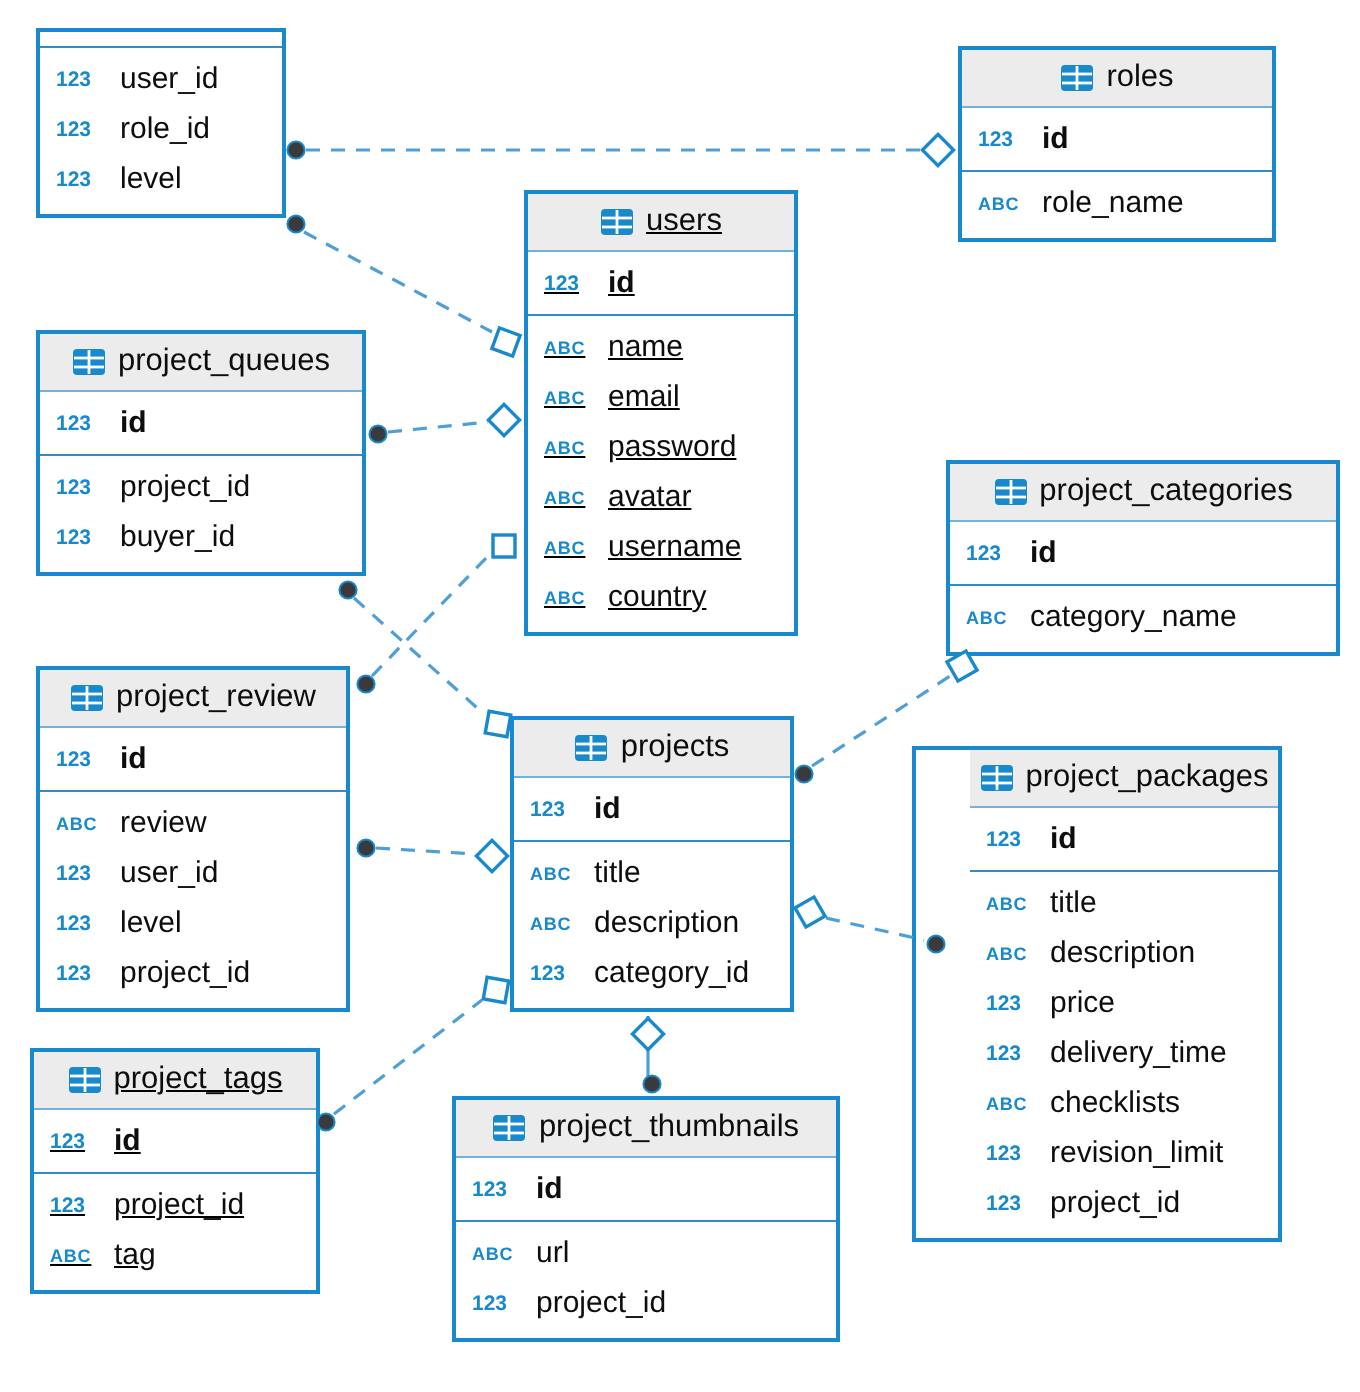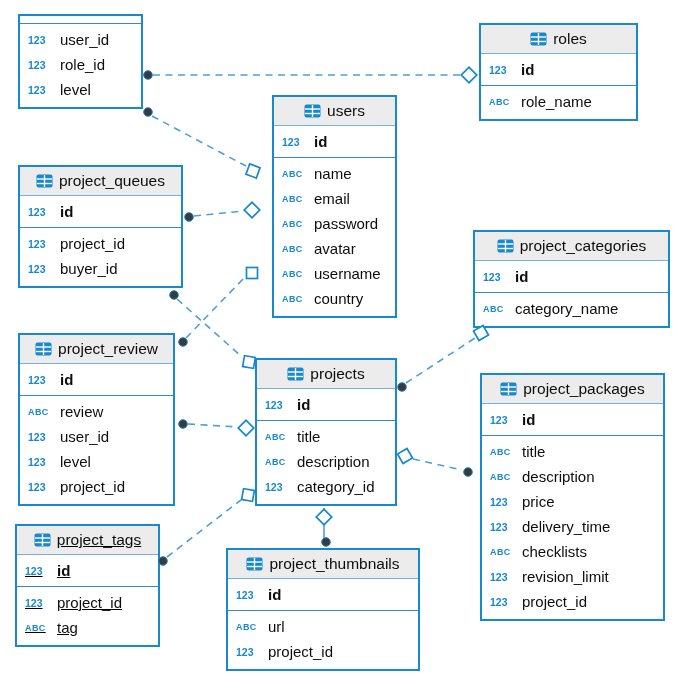--- a/index.html
+++ b/index.html
@@ -58,21 +58,21 @@
           <span class="cname pk">id</span>
         </div>
       </div>
       <div class="tbody">
         <div class="row">
           <span class="tico abc">ABC</span>
           <span class="cname">role_name</span>
         </div>
       </div>
     </div>
-    <div class="tbl" style="left: 272px; top: 95px; width: 125px; border-color: rgb(23, 137, 204);">
+    <div class="tbl" style="left: 262px; top: 95px; width: 137px; border-color: rgb(23, 137, 204); text-decoration: underline;">
       <div class="hdr">
         <svg width="17" height="14">
           <rect x="0.5" y="0.5" width="16" height="13" rx="2" fill="#1789cc"></rect>
           <line x1="1" y1="5" x2="16" y2="5" stroke="#fff" stroke-width="1.4"></line>
           <line x1="1" y1="9.5" x2="16" y2="9.5" stroke="#fff" stroke-width="1.4"></line>
           <line x1="8.5" y1="1" x2="8.5" y2="13" stroke="#fff" stroke-width="1.4"></line>
         </svg>
         <span>users</span>
       </div>
       <div class="pksec">
@@ -217,21 +217,21 @@
         <div class="row">
           <span class="tico abc">ABC</span>
           <span class="cname">description</span>
         </div>
         <div class="row">
           <span class="tico">123</span>
           <span class="cname">category_id</span>
         </div>
       </div>
     </div>
-    <div class="tbl" style="left: 480px; top: 373px; width: 185px; border-color: rgb(23, 137, 204);">
+    <div class="tbl" style="left: 456px; top: 373px; width: 185px; border-color: rgb(23, 137, 204); padding-left: 27px;">
       <div class="hdr">
         <svg width="17" height="14">
           <rect x="0.5" y="0.5" width="16" height="13" rx="2" fill="#1789cc"></rect>
           <line x1="1" y1="5" x2="16" y2="5" stroke="#fff" stroke-width="1.4"></line>
           <line x1="1" y1="9.5" x2="16" y2="9.5" stroke="#fff" stroke-width="1.4"></line>
           <line x1="8.5" y1="1" x2="8.5" y2="13" stroke="#fff" stroke-width="1.4"></line>
         </svg>
         <span>project_packages</span>
       </div>
       <div class="pksec">

